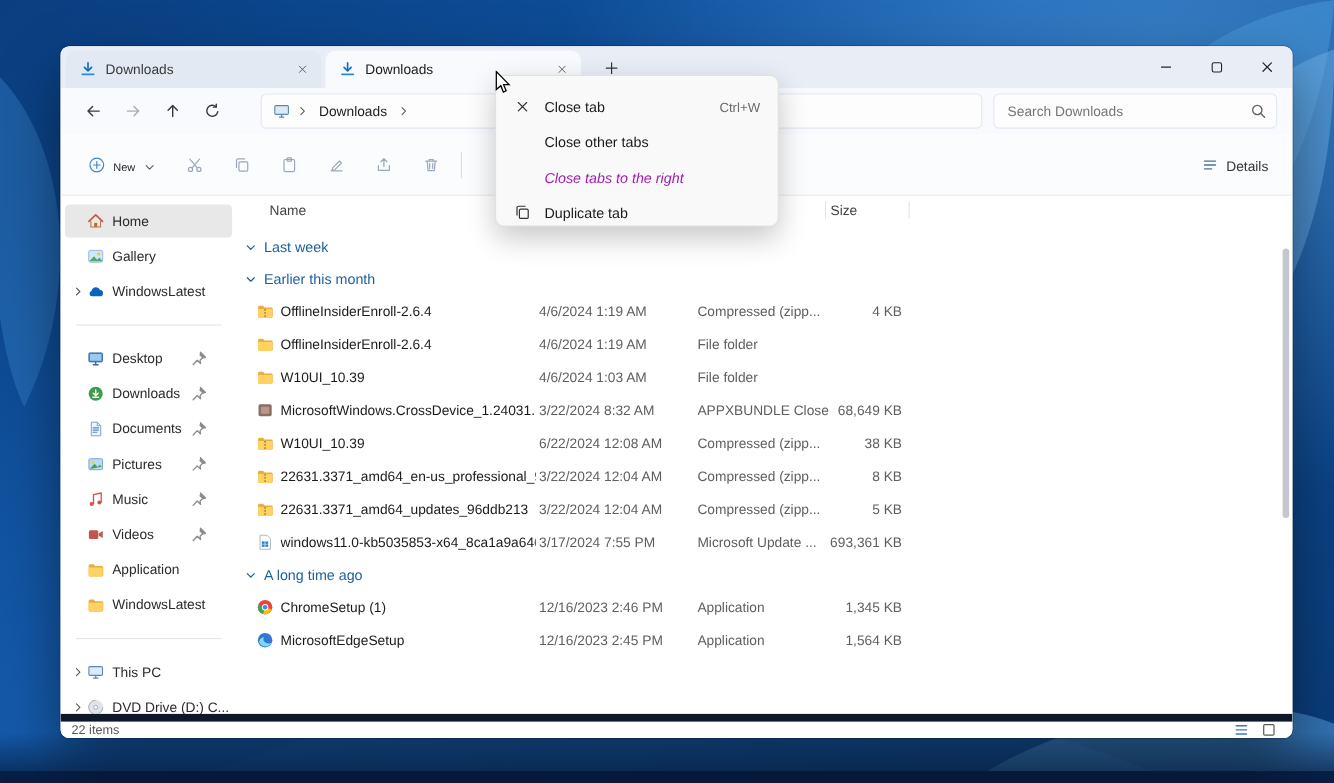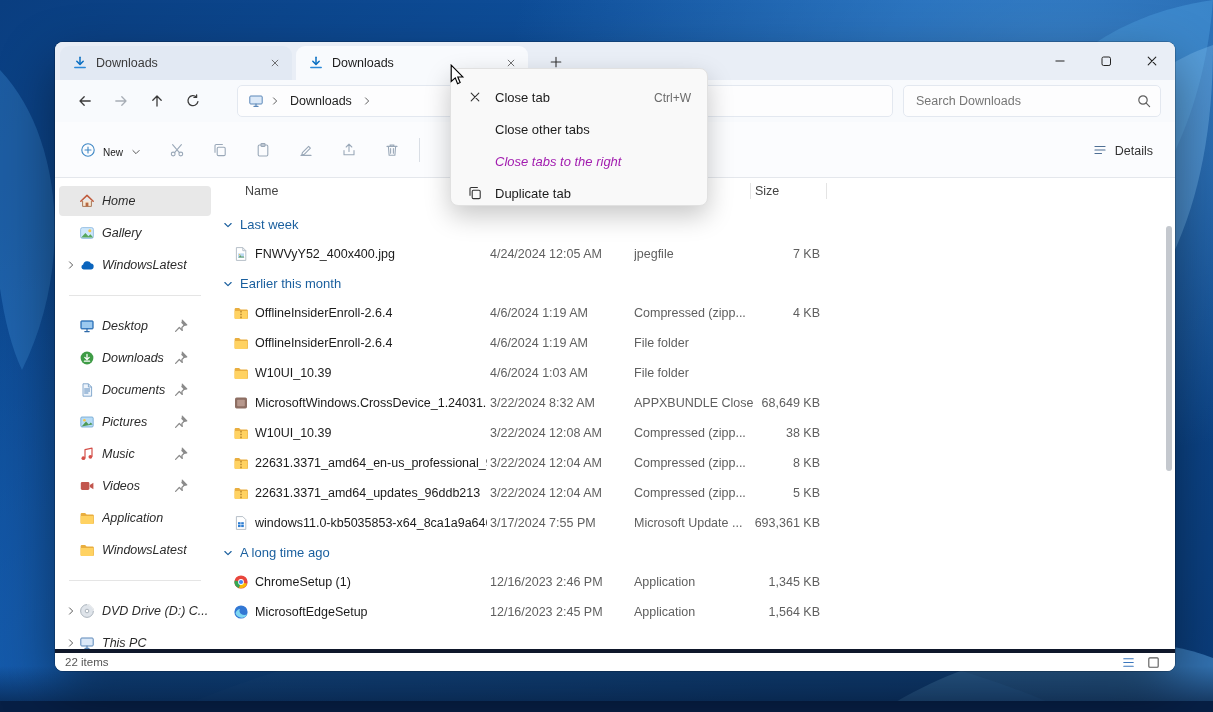--- a/index.html
+++ b/index.html
@@ -57,21 +57,21 @@
   .cmd-new .ic { color:#3f88c5; }
   .cmd-btn { width:38px; height:34px; margin-left:5px; border-radius:4px; display:flex; align-items:center; justify-content:center; color:#9aa8b8; }
   .cmd-sep { width:1px; height:24px; background:#d9dee5; margin:0 8px; }
   .cmd-details { margin-left:auto; display:flex; align-items:flex-end; gap:7px; font-size:12.5px; color:#333; padding:6px 8px; border-radius:4px; }
   .cmd-details .ic { color:#4f6f94; }
 
   
   .content { flex:1 1 auto; min-height:0; display:flex; background:#fff; overflow:hidden; }
 
   
-  .sidebar { width:160px; flex:0 0 auto; padding:8px 4px 0 4px; overflow:hidden; font-size:12.5px; color:#2b2b2b;font-style:italic; }
+  .sidebar { width:160px; flex:0 0 auto; padding:8px 4px 0 4px; overflow:hidden; font-size:12.5px; color:#2b2b2b; }
   .side-item { height:30px; margin-bottom:2px; display:flex; align-items:center; padding-left:4px; border-radius:4px; position:relative; }
   .side-item.selected { background:#e8e8e8; }
   .side-chev { width:16px; flex:0 0 auto; display:flex; justify-content:center; color:#555; }
   .side-ic { width:17px; height:17px; flex:0 0 auto; margin-right:7px; }
   .side-label { flex:1; white-space:nowrap; overflow:hidden; }
   .side-pin { position:absolute; right:22px; top:7px; width:15px; height:15px; }
   .side-sep { height:1px; background:#e5e5e5; margin:15px 10px; }
 
   
   .filearea { flex:1 1 auto; position:relative; font-size:12.5px; overflow:hidden; }
@@ -84,21 +84,21 @@
   .row { height:30px; position:relative; }
   .row-ic { position:absolute; left:18px; top:7px; width:16px; height:16px; }
   .c-name { position:absolute; left:40px; top:0; width:232px; height:30px; line-height:30px; white-space:nowrap; overflow:hidden; color:#1b1b1b; }
   .c-date { position:absolute; left:275px; top:0; width:140px; height:30px; line-height:30px; color:#5f5f5f; white-space:nowrap; }
   .c-type { position:absolute; left:419px; top:0; width:120px; height:30px; line-height:30px; color:#5f5f5f; white-space:nowrap; overflow:hidden; }
   .c-size { position:absolute; left:495px; top:0; width:110px; height:30px; line-height:30px; color:#5f5f5f; text-align:right; white-space:nowrap; }
   .scrollbar { position:absolute; right:3px; top:28px; bottom:6px; width:6px; }
   .scroll-thumb { position:absolute; top:20px; height:245px; width:6px; border-radius:3px; background:#c4c8ce; }
 
   
-  .statusbar { height:22px; background:#fff; border-top:4px solid #0f172a; display:flex; align-items:center; padding:0 14px 0 10px; font-size:11.5px; color:#555; flex:0 0 auto; }
+  .statusbar { height:22px; background:#fff; border-top:7px solid #0f172a; display:flex; align-items:center; padding:0 14px 0 10px; font-size:11.5px; color:#555; flex:0 0 auto; }
   .status-views { margin-left:auto; display:flex; gap:10px; }
   .status-views .ic { width:15px; height:15px; }
   .view-list { color:#3b77bd; }
   .view-large { color:#5a5a5a; }
 
   
   .context-menu { position:absolute; left:450px; top:68px; width:258px; background:#f9f9f9;
     border:1px solid #e1e1e1; border-radius:8px; box-shadow:0 10px 26px rgba(0,0,0,.22);
     padding:4px; z-index:40; font-size:13px; color:#1b1b1b; }
   .menu-item { height:32px; display:flex; align-items:flex-end; gap:10px; padding:0 12px 0 10px; border-radius:4px; }
@@ -503,42 +503,42 @@
         <div class="side-item">
           <span class="side-chev">
             <span class="ic sm">
               <svg viewBox="0 0 16 16">
                 <path d="M6 3.8 10.2 8 6 12.2" fill="none" stroke="currentColor" stroke-width="1.3" stroke-linecap="round" stroke-linejoin="round"></path>
               </svg>
             </span>
           </span>
           <span class="ic side-ic">
             <svg viewBox="0 0 16 16">
+              <rect x="1.8" y="3" width="12.4" height="8" rx="1" fill="#dce9f8" stroke="#5b87b8" stroke-width="1"></rect>
+              <path d="M6 13.4h4M8 11v2.4" stroke="#5b87b8" stroke-width="1.2" stroke-linecap="round"></path>
+            </svg>
+          </span>
+          <span class="side-label">This PC</span>
+        </div>
+        <div class="side-item">
+          <span class="side-chev">
+            <span class="ic sm">
+              <svg viewBox="0 0 16 16">
+                <path d="M6 3.8 10.2 8 6 12.2" fill="none" stroke="currentColor" stroke-width="1.3" stroke-linecap="round" stroke-linejoin="round"></path>
+              </svg>
+            </span>
+          </span>
+          <span class="ic side-ic">
+            <svg viewBox="0 0 16 16">
               <circle cx="8" cy="8" r="6.4" fill="#dfe4ea" stroke="#9aa4af" stroke-width="0.8"></circle>
               <circle cx="8" cy="8" r="1.8" fill="#fff" stroke="#9aa4af" stroke-width="0.8"></circle>
               <path d="M8 1.6A6.4 6.4 0 0 1 14.4 8" fill="none" stroke="#fff" stroke-width="1.4" opacity="0.7"></path>
             </svg>
           </span>
           <span class="side-label">DVD Drive (D:) C...</span>
-        </div>
-        <div class="side-item">
-          <span class="side-chev">
-            <span class="ic sm">
-              <svg viewBox="0 0 16 16">
-                <path d="M6 3.8 10.2 8 6 12.2" fill="none" stroke="currentColor" stroke-width="1.3" stroke-linecap="round" stroke-linejoin="round"></path>
-              </svg>
-            </span>
-          </span>
-          <span class="ic side-ic">
-            <svg viewBox="0 0 16 16">
-              <rect x="1.8" y="3" width="12.4" height="8" rx="1" fill="#dce9f8" stroke="#5b87b8" stroke-width="1"></rect>
-              <path d="M6 13.4h4M8 11v2.4" stroke="#5b87b8" stroke-width="1.2" stroke-linecap="round"></path>
-            </svg>
-          </span>
-          <span class="side-label">This PC</span>
         </div>
       </div>
 
     <div class="filearea">
       <div class="col-headers">
         <div class="col-h" style="left:30px">Name</div>
         <div class="col-h" style="left:275px">Date modified</div>
         <div class="col-h" style="left:419px">Type</div>
         <div class="col-h" style="left:540px">Size</div>
         <div class="hdr-div" style="left:535px"></div>
@@ -546,35 +546,20 @@
       </div>
       <div class="rows" id="rows">
           <div class="group-header">
             <span class="ic sm">
               <svg viewBox="0 0 16 16">
                 <path d="M3.8 6 8 10.2 12.2 6" fill="none" stroke="currentColor" stroke-width="1.5" stroke-linecap="round" stroke-linejoin="round"></path>
               </svg>
             </span>
             <span class="group-title">Last week</span>
           </div>
-          <div class="row">
-            <span class="ic row-ic">
-              <svg viewBox="0 0 16 16">
-                <path d="M3.4 1.6h6.4l3 3v9.8H3.4z" fill="#fff" stroke="#aeb8c2" stroke-width="0.9"></path>
-                <path d="M9.8 1.7v3h3" fill="none" stroke="#aeb8c2" stroke-width="0.9"></path>
-                <rect x="5" y="7.4" width="6" height="4.6" fill="#bcd9f2"></rect>
-                <path d="M5.4 11.6 7.4 9.2l1.6 1.8 1-1 1.4 1.6z" fill="#5f9e63"></path>
-                <circle cx="6.6" cy="8.6" r="0.7" fill="#f3c240"></circle>
-              </svg>
-            </span>
-            <span class="c-name">FNWVyY52_400x400.jpg</span>
-            <span class="c-date">4/24/2024 12:05 AM</span>
-            <span class="c-type">jpegfile</span>
-            <span class="c-size">7 KB</span>
-          </div>
           <div class="group-header">
             <span class="ic sm">
               <svg viewBox="0 0 16 16">
                 <path d="M3.8 6 8 10.2 12.2 6" fill="none" stroke="currentColor" stroke-width="1.5" stroke-linecap="round" stroke-linejoin="round"></path>
               </svg>
             </span>
             <span class="group-title">Earlier this month</span>
           </div>
           <div class="row">
             <span class="ic row-ic">
@@ -627,21 +612,21 @@
           </div>
           <div class="row">
             <span class="ic row-ic">
               <svg viewBox="0 0 16 16">
                 <path d="M1.6 4.2c0-.7.6-1.3 1.3-1.3h3.2l1.5 1.6h6c.7 0 1.3.6 1.3 1.3v7c0 .7-.6 1.3-1.3 1.3H2.9c-.7 0-1.3-.6-1.3-1.3z" fill="#e9ae3f"></path>
                 <path d="M1.6 6h12.8v6.8c0 .7-.6 1.3-1.3 1.3H2.9c-.7 0-1.3-.6-1.3-1.3z" fill="#ffd262"></path>
                 <path d="M8 5.8v8" stroke="#b1812c" stroke-width="1.4" stroke-dasharray="1.6 1.3"></path>
               </svg>
             </span>
             <span class="c-name">W10UI_10.39</span>
-            <span class="c-date">3/22/2024 12:08 AM</span>
+            <span class="c-date">6/22/2024 12:08 AM</span>
             <span class="c-type">Compressed (zipp...</span>
             <span class="c-size">38 KB</span>
           </div>
           <div class="row">
             <span class="ic row-ic">
               <svg viewBox="0 0 16 16">
                 <path d="M1.6 4.2c0-.7.6-1.3 1.3-1.3h3.2l1.5 1.6h6c.7 0 1.3.6 1.3 1.3v7c0 .7-.6 1.3-1.3 1.3H2.9c-.7 0-1.3-.6-1.3-1.3z" fill="#e9ae3f"></path>
                 <path d="M1.6 6h12.8v6.8c0 .7-.6 1.3-1.3 1.3H2.9c-.7 0-1.3-.6-1.3-1.3z" fill="#ffd262"></path>
                 <path d="M8 5.8v8" stroke="#b1812c" stroke-width="1.4" stroke-dasharray="1.6 1.3"></path>
               </svg>

